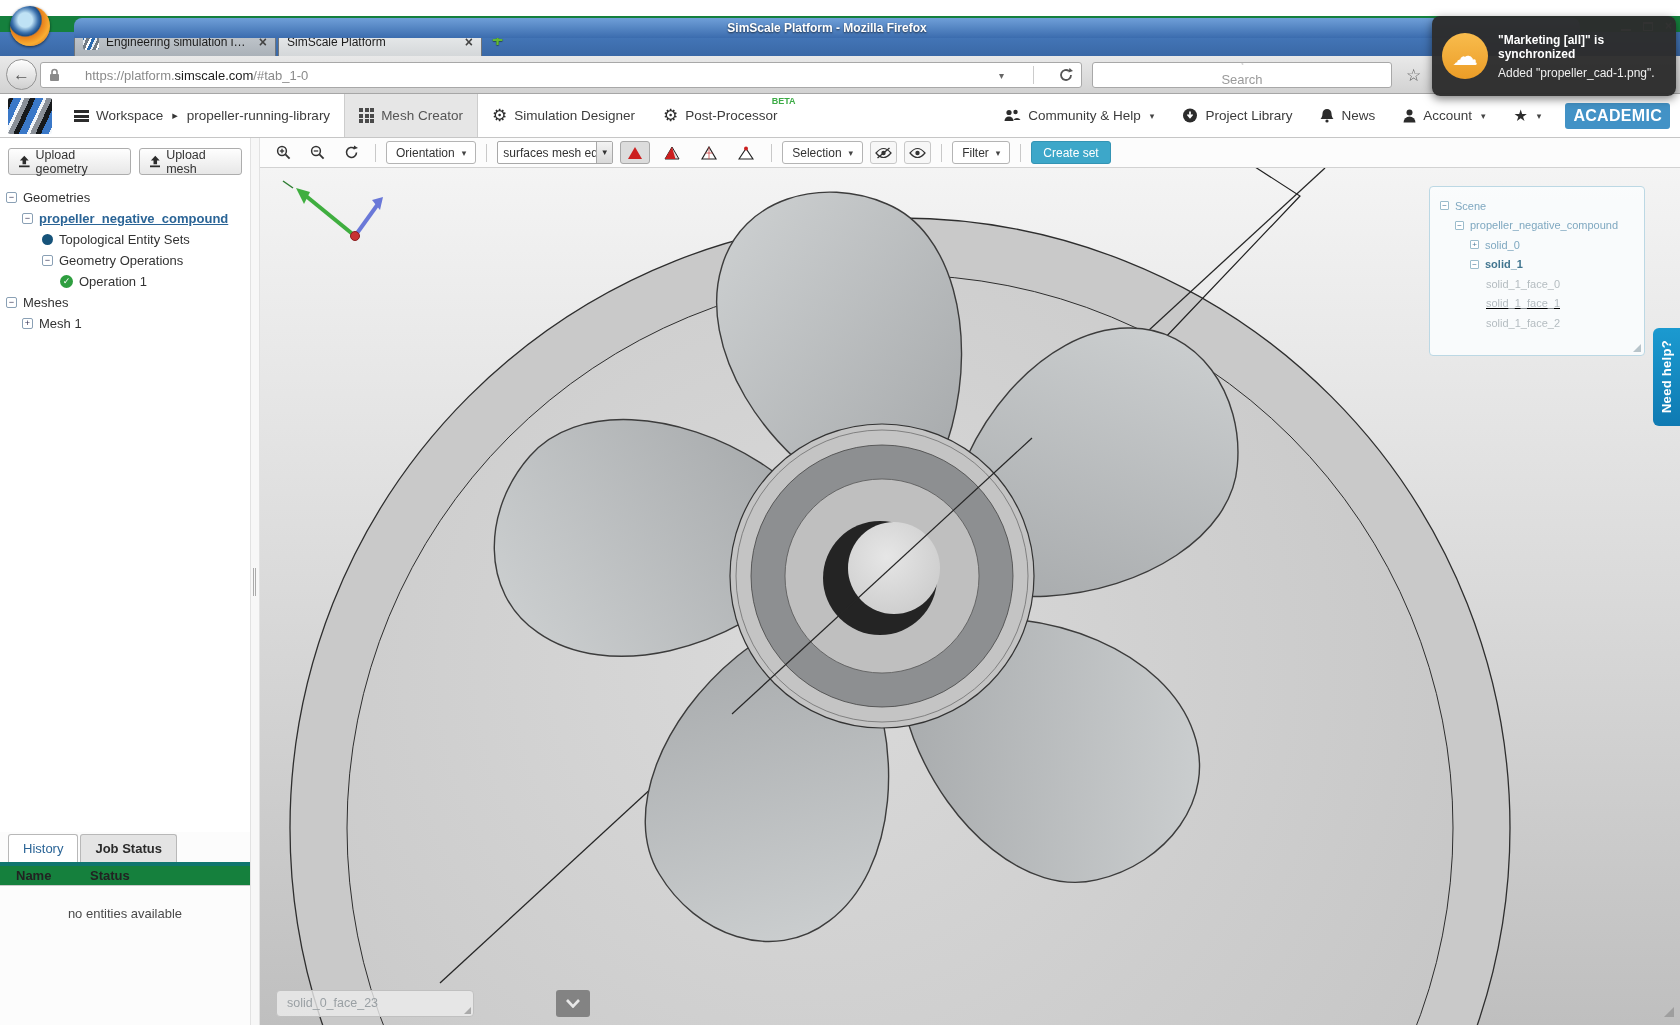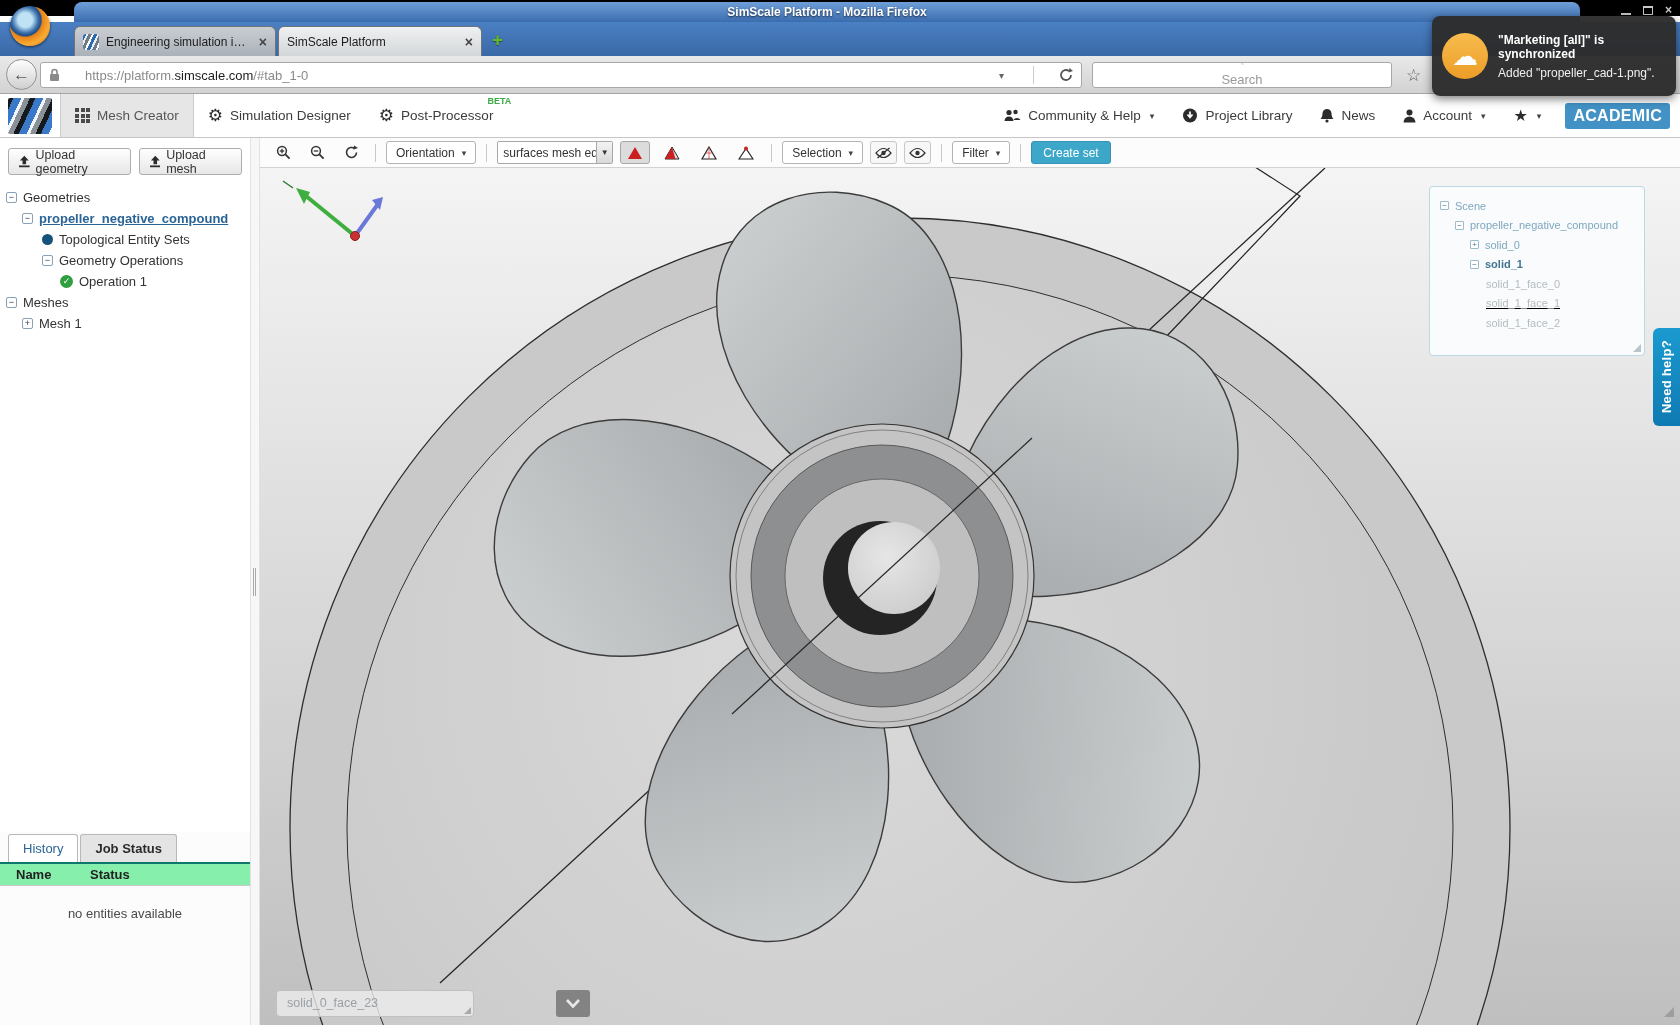--- a/index.html
+++ b/index.html
@@ -1,21 +1,21 @@
 <!DOCTYPE html>
 <html><head>
 <meta charset="utf-8">
 <style>
   * { margin:0; padding:0; box-sizing:border-box; }
   html,body { width:1680px; height:1025px; overflow:hidden; }
   body { font-family:"Liberation Sans", sans-serif; background:#1c1c1c; }
   #screen { position:relative; width:1680px; height:1025px; background:#fff; overflow:hidden; }
 
   
-  #titlebar { position:absolute; left:0; top:0; width:1680px; height:16px; background:#000000; z-index:40; }
+  #titlebar { position:absolute; left:0; top:16px; width:1680px; height:16px; background:#15803d; z-index:40; }
   #title-pill { position:absolute; left:74px; right:100px; top:2px; height:20px;
     background:linear-gradient(#6f9fd8,#3b6cae); border-radius:8px 8px 0 0;
     color:#fff; font-size:12px; font-weight:bold; text-align:center; line-height:20px;
     text-shadow:0 1px 2px rgba(0,0,0,.65); }
   #win-controls { position:absolute; right:8px; top:4px; display:flex; gap:12px; align-items:center; z-index:41; }
   #win-controls .wc { color:#c9c9c9; font-size:12px; line-height:12px; cursor:default; }
   .wc-min { width:10px; height:10px; border-bottom:2px solid #c9c9c9; }
   .wc-max { width:10px; height:9px; border:1px solid #c9c9c9; border-top:2px solid #c9c9c9; }
   .wc-close { font-size:13px; font-weight:bold; }
   #firefox-ball { position:absolute; left:10px; top:6px; width:40px; height:40px; border-radius:50%; z-index:45;
@@ -105,21 +105,21 @@
   .check-icon { width:13px; height:13px; border-radius:50%; background:#2e9e3f; color:#fff; font-size:9px;
     line-height:13px; text-align:center; flex:none; }
   .geom-link { color:#2a6496; font-weight:bold; text-decoration:underline; }
 
   #bottom-panel { position:absolute; left:0; bottom:0; width:250px; height:193px; background:#fcfcfc; }
   #bp-tabs { display:flex; align-items:flex-end; height:30px; padding-left:8px; gap:2px; }
   .bp-tab { height:28px; display:flex; align-items:center; padding:0 14px; border:1px solid #b8b8b8;
     border-bottom:none; border-radius:3px 3px 0 0; font-size:13px; }
   .bp-tab.history { background:#fff; color:#2a6496; }
   .bp-tab.jobstatus { background:#e4e4e4; color:#2b2b2b; font-weight:bold; }
-  #bp-header { display:flex; height:24px; background:#86efac; border-top:2px solid #0f766e;
+  #bp-header { display:flex; height:24px; background:#15803d; border-top:4px solid #0f766e;
     border-bottom:1px solid #cacaca; align-items:center; font-size:13px; font-weight:bold; color:#222; }
   #bp-header .c1 { padding-left:16px; width:90px; }
   #bp-empty { text-align:center; font-size:13px; color:#4a4a4a; margin-top:20px; }
 
   
   #vp-toolbar { position:absolute; left:0; top:0; right:0; height:30px; background:#fcfcfc;
     border-bottom:1px solid #d2d2d2; display:flex; align-items:center; padding:0 10px; gap:7px; z-index:5; }
   .vsep { width:1px; height:18px; background:#c9c9c9; margin:0 3px; }
   .tbtn { display:flex; align-items:center; justify-content:center; gap:5px; height:23px;
     background:#fff; border:1px solid #b4b4b4; border-radius:3px; font-size:12px; color:#333; padding:0 9px; }
@@ -227,20 +227,26 @@
   <div id="notification">
     <div id="notif-icon">☁</div>
     <div id="notif-text">
       <div class="t1">"Marketing [all]" is synchronized</div>
       <div class="t2">Added "propeller_cad-1.png".</div>
     </div>
   </div>
 
   <div id="appnav">
     <div id="ss-logo"></div>
+    <div class="nav-item">
+      <span class="icon-bars"></span>
+      <span>Workspace</span>
+      <span class="crumb-sep">▸</span>
+      <span>propeller-running-library</span>
+    </div>
     <div class="nav-item active">
       <span class="icon-grid">
           <i></i>
           <i></i>
           <i></i>
           <i></i>
           <i></i>
           <i></i>
           <i></i>
           <i></i>

